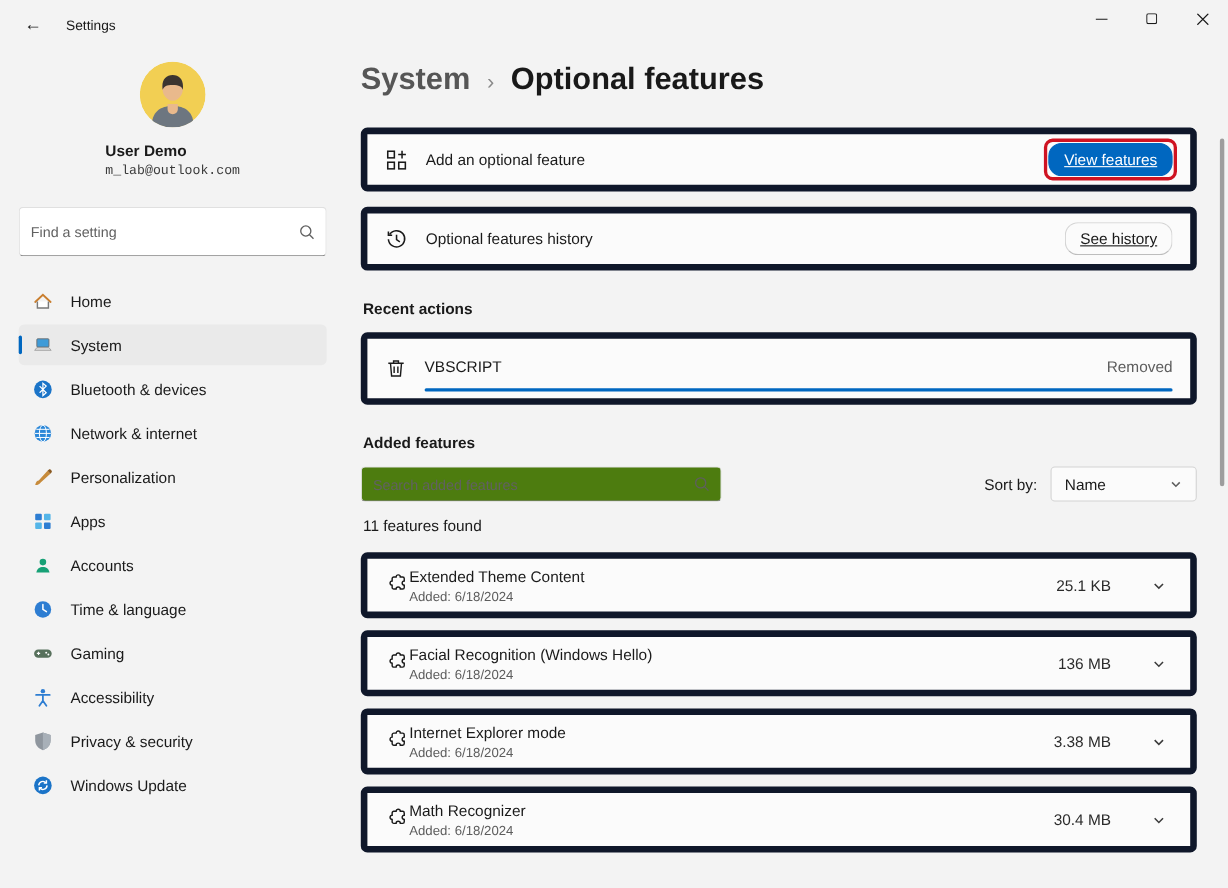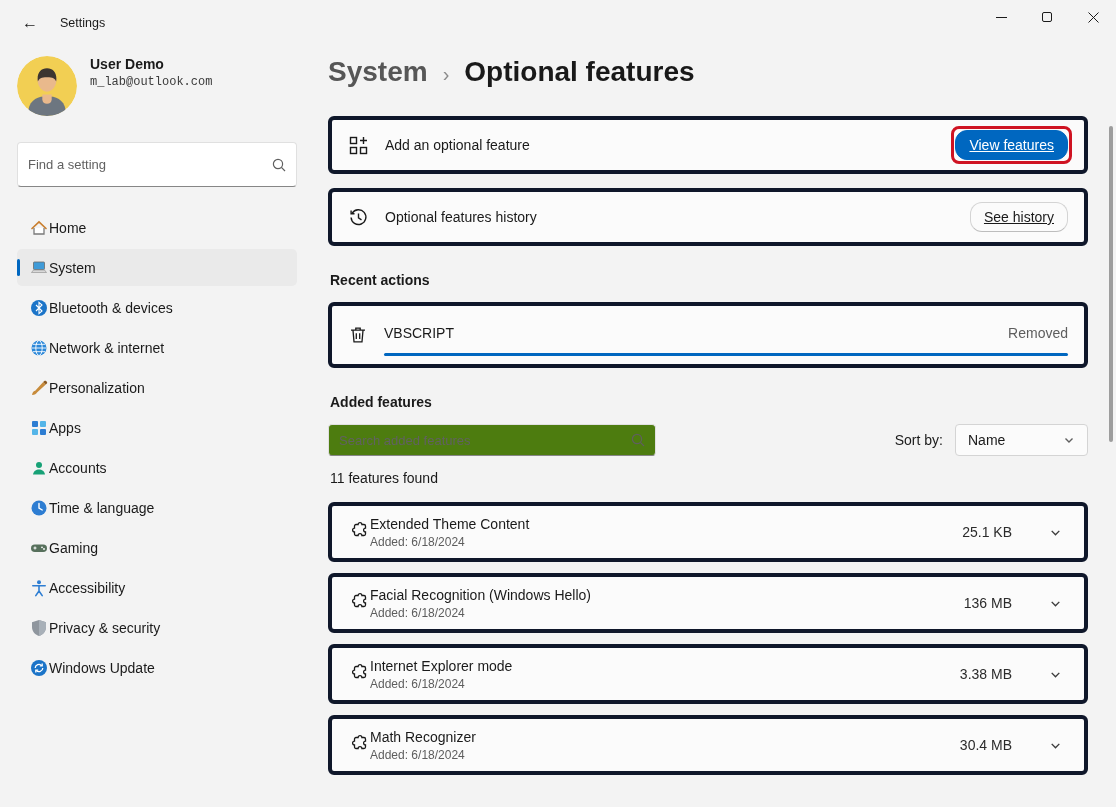--- a/index.html
+++ b/index.html
@@ -10,39 +10,39 @@
     font-size:14px;
   }
   
   .titlebar { height:46px; display:flex; align-items:center; padding-left:14px; }
   .back-btn { width:32px; height:32px; border-radius:4px; display:flex; align-items:center; justify-content:center; font-size:16px; color:#1a1a1a; cursor:pointer; }
   .app-title { font-size:12.5px; margin-left:14px; }
   .win-controls { position:absolute; top:0; right:0; display:flex; }
   .win-btn { width:46px; height:34px; display:flex; align-items:center; justify-content:center; }
   
   .sidebar { position:absolute; top:46px; left:0; width:312px; bottom:0; padding:6px 15px 0 17px; }
-  .user-row { display:flex; gap:13px; margin:4px 0 26px 0; }
+  .user-row { display:flex; align-items:center; gap:13px; margin:4px 0 26px 0;flex-direction:column; }
   .avatar { width:60px; height:60px; border-radius:50%; overflow:hidden; flex:none; }
   .user-name { font-size:14px; font-weight:700; margin-bottom:3px; }
   .user-email { font-size:12px; color:#3b3b3b;font-family:Liberation Mono, monospace; }
   .search-box { display:flex; align-items:center; justify-content:space-between; background:#fff; border:1px solid #e0e0e0; border-bottom:1px solid #868686; border-radius:4px; height:45px; padding:0 10px; margin-bottom:22px; }
   .search-box input { border:none; outline:none; background:transparent; font-family:inherit; font-size:13px; color:#1a1a1a; width:220px; }
   .search-box input::placeholder { color:#616161; }
   .nav { display:flex; flex-direction:column; gap:3px; }
-  .nav-item { display:flex; align-items:center; gap:0; height:37px; padding:0 12px; border-radius:5px; position:relative; font-size:14px; cursor:pointer; }
+  .nav-item { display:flex; align-items:center; gap:15px; height:37px; padding:0 12px; border-radius:5px; position:relative; font-size:14px; cursor:pointer; }
   .nav-item.selected { background:#eaeaea; }
   .nav-item.selected::before { content:""; position:absolute; left:0; top:10px; bottom:10px; width:3px; border-radius:3px; background:#0067c0; }
   .nav-ico { width:20px; height:20px; flex:none; display:flex; align-items:center; justify-content:center; }
   
   .main { position:absolute; left:312px; top:46px; right:0; bottom:0; padding:10px 28px 0 16px; }
   .breadcrumb { display:flex; align-items:baseline; gap:15px; margin-bottom:28px; }
   .crumb-root { font-size:28px; font-weight:600; color:#565656; cursor:pointer; }
   .crumb-sep { font-size:20px; color:#8a8a8a; }
   .crumb-current { font-size:28px; font-weight:600; color:#191919; }
-  .card { background:#fbfbfb; border:4px solid #0f172a; border-radius:6px; display:flex; align-items:center; padding:0 16px; }
+  .card { background:#fbfbfb; border:6px solid #0f172a; border-radius:6px; display:flex; align-items:center; padding:0 16px; }
   .row-card { height:58px; gap:16px; margin-bottom:14px; }
   .card-label { flex:1; font-size:14px; }
   .btn { font-family:inherit; font-size:14px; background:#fbfbfb; border:1px solid #d4d4d4; border-bottom-color:#bdbdbd; border-radius:12px; padding:6px 13px; color:#1a1a1a; cursor:pointer;text-decoration:underline; }
   .btn-primary { background:#0067c0; border-color:#0067c0; color:#fff; }
   .red-ring { outline:3px solid #cf1322; outline-offset:1px; border-radius:4px; }
   .section-heading { font-size:14px; font-weight:700; margin:26px 0 14px 2px; }
   
   .recent-card { height:66px; gap:16px; margin-bottom:8px; align-items:center; }
   .recent-body { flex:1; display:flex; flex-direction:column; padding-top:10px; }
   .recent-top { display:flex; align-items:center; }

